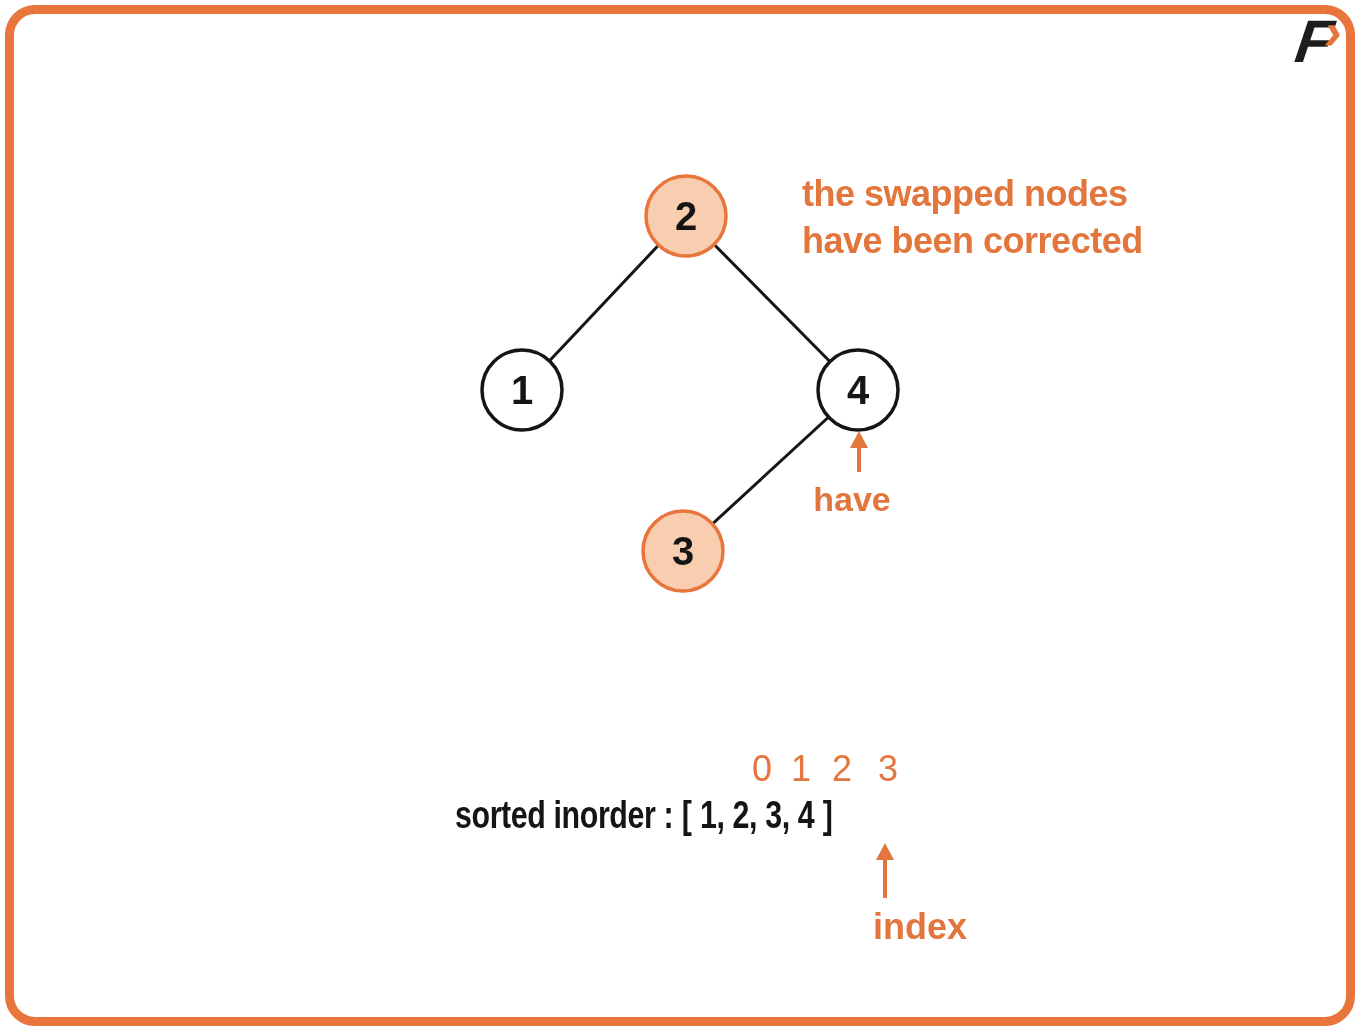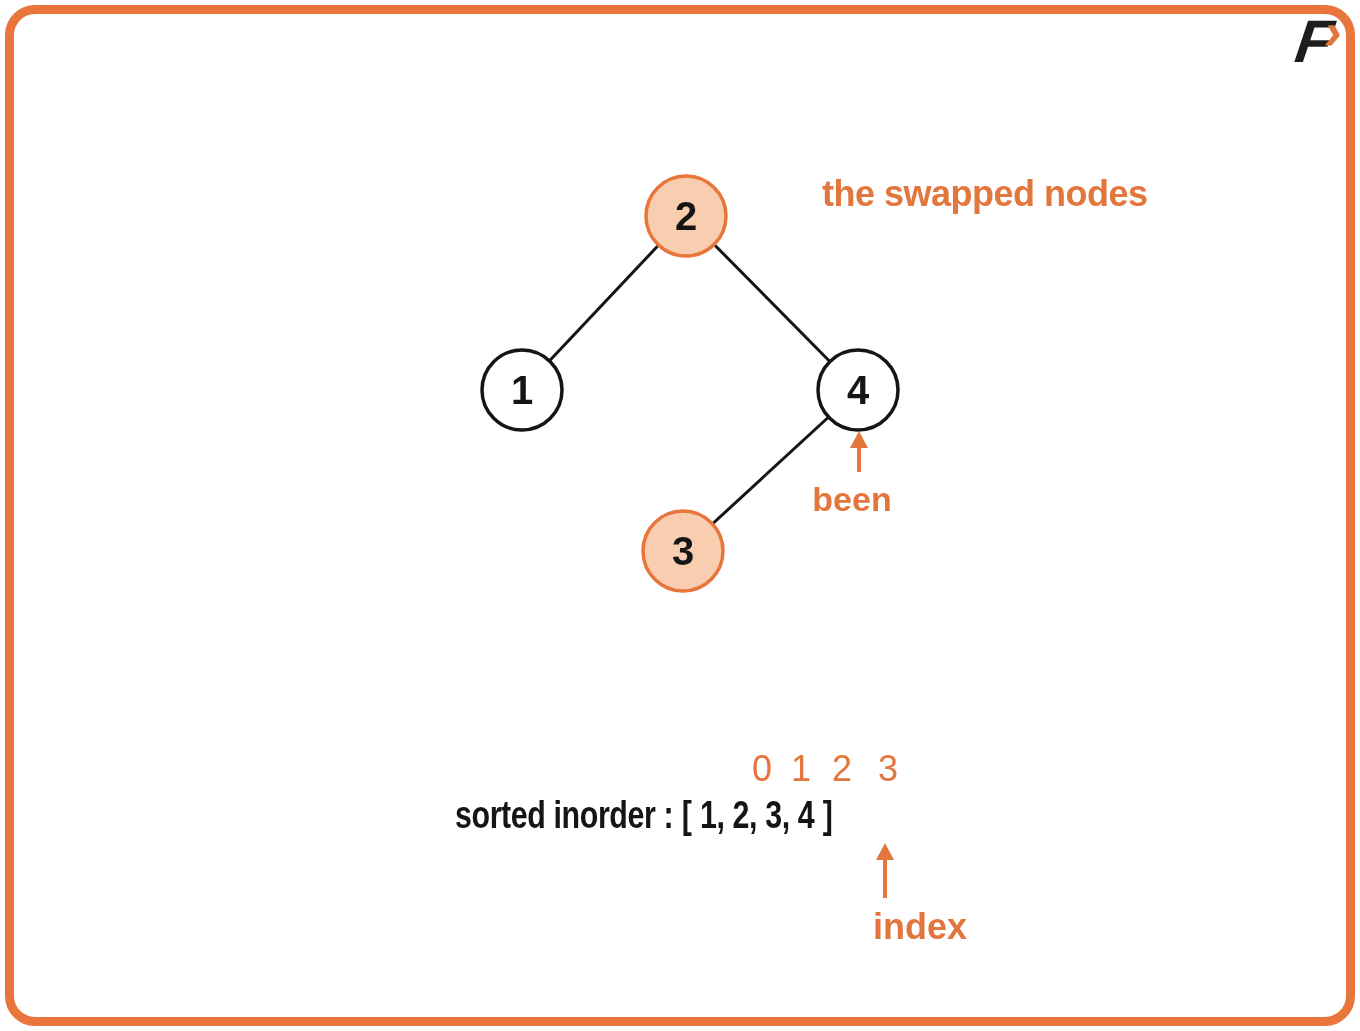--- a/index.html
+++ b/index.html
@@ -21,21 +21,21 @@
   .logo-chevron{color:var(--accent);font-weight:bold;font-size:52px;line-height:0.9;
     margin-left:-6px;margin-top:-4px;transform:skewX(-8deg);}
   .tree-svg{position:absolute;left:0;top:0;width:1360px;height:1031px;}
   .edge{stroke:var(--ink);stroke-width:3;}
   .node-plain{fill:#ffffff;stroke:var(--ink);stroke-width:3.5;}
   .node-hot{fill:var(--node-fill);stroke:var(--node-stroke);stroke-width:3.5;}
   .node-label{font-family:"Liberation Sans",sans-serif;font-weight:bold;
     font-size:40px;fill:var(--ink);text-anchor:middle;}
   .ptr-line{stroke:var(--accent);stroke-width:4;}
   .ptr-head{fill:var(--accent);}
-  .annotation{position:absolute;left:822px;top:170px;color:var(--accent);
+  .annotation{position:absolute;left:802px;top:170px;color:var(--accent);
     font-weight:bold;font-size:36px;line-height:47px;letter-spacing:-0.5px;white-space:nowrap;}
   .curr-label{position:absolute;left:852px;top:480px;transform:translateX(-50%);
     color:var(--accent);font-weight:bold;font-size:34px;white-space:nowrap;}
   .index-row{position:absolute;left:0;top:748px;width:1360px;height:40px;}
   .index-digit{position:absolute;transform:translateX(-50%);color:var(--accent);
     font-size:36px;font-weight:normal;}
   .inorder-line{position:absolute;left:455px;top:794px;color:var(--ink);
     font-weight:bold;font-size:38px;letter-spacing:-0.5px;white-space:nowrap;
     transform:scaleX(0.8);transform-origin:left center;
     display:inline-flex;gap:0.28em;align-items:baseline;}
@@ -76,23 +76,24 @@
     </g>
 
     <g>
       <line class="ptr-line" x1="885" y1="898" x2="885" y2="856"></line>
       <polygon class="ptr-head" points="885,843 876,860 894,860"></polygon>
     </g>
   </svg>
 
   <div class="annotation">
     <div>the swapped nodes</div>
+    <div>have been corrected</div>
   </div>
 
-  <div class="curr-label">been</div>
+  <div class="curr-label">have</div>
 
   <div class="index-row">
     <span class="index-digit" style="left:762px;">0</span>
     <span class="index-digit" style="left:801px;">1</span>
     <span class="index-digit" style="left:842px;">2</span>
     <span class="index-digit" style="left:888px;">3</span>
   </div>
 
   <div class="inorder-line">
     <span>sorted inorder :</span>

